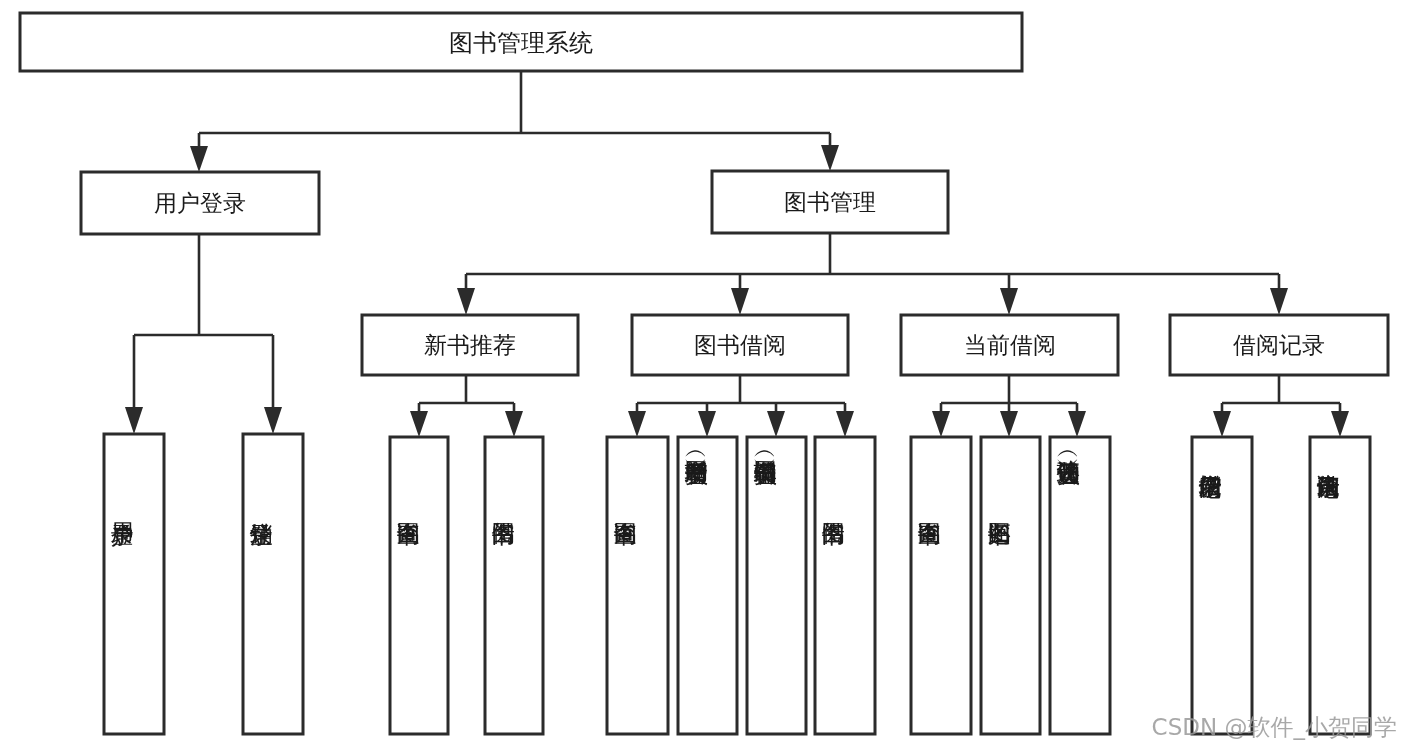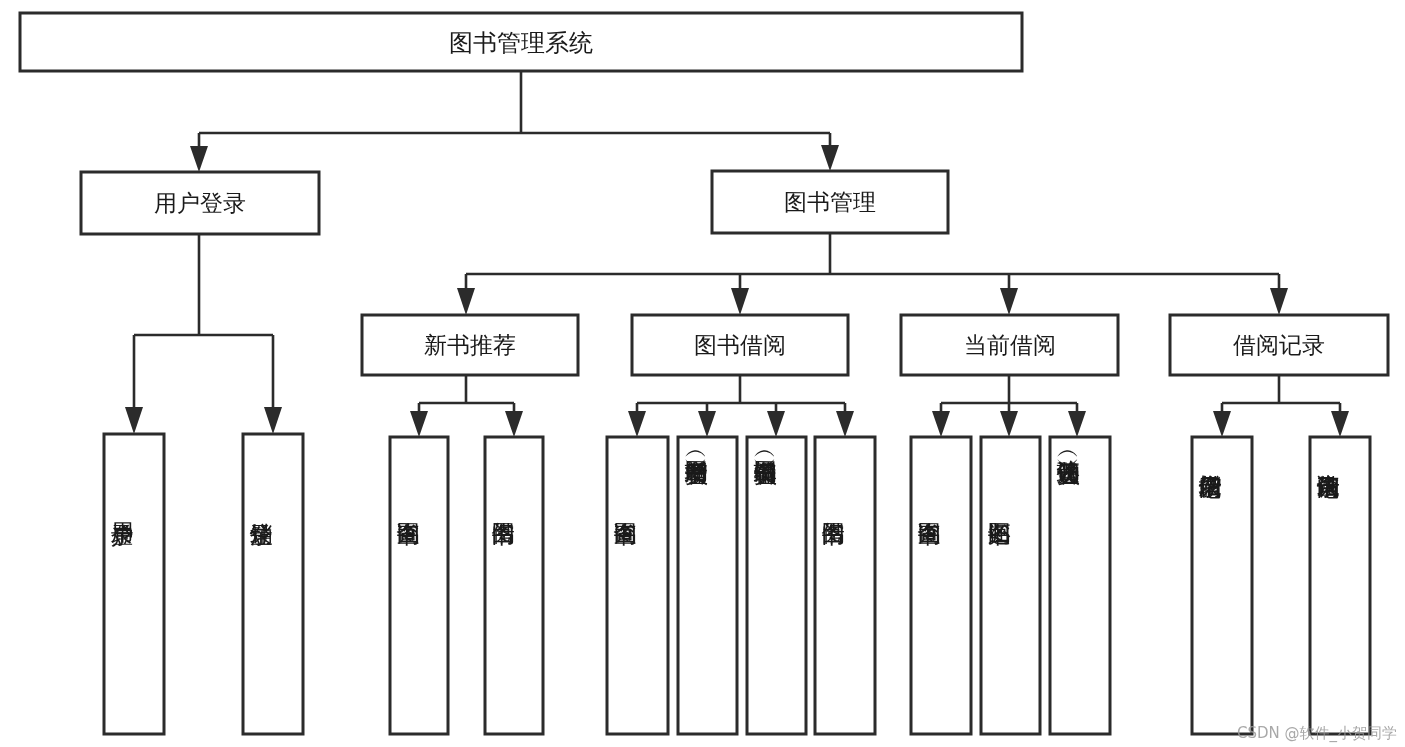--- a/index.html
+++ b/index.html
@@ -68,21 +68,21 @@
     letter-spacing: 0.02em;
     white-space: nowrap;
     text-align: left;
     pointer-events: none;
   }
   .watermark {
     position: absolute;
     right: 8px;
     bottom: 4px;
     font-family: "DejaVu Sans", "Liberation Sans", sans-serif;
-    font-size: 15px;
+    font-size: 23px;
     color: #9a9a9a;
     opacity: 0.85;
     white-space: nowrap;
   }
 </style>
 </head>
 <body>
 
 <div id="diagram-root">
 

